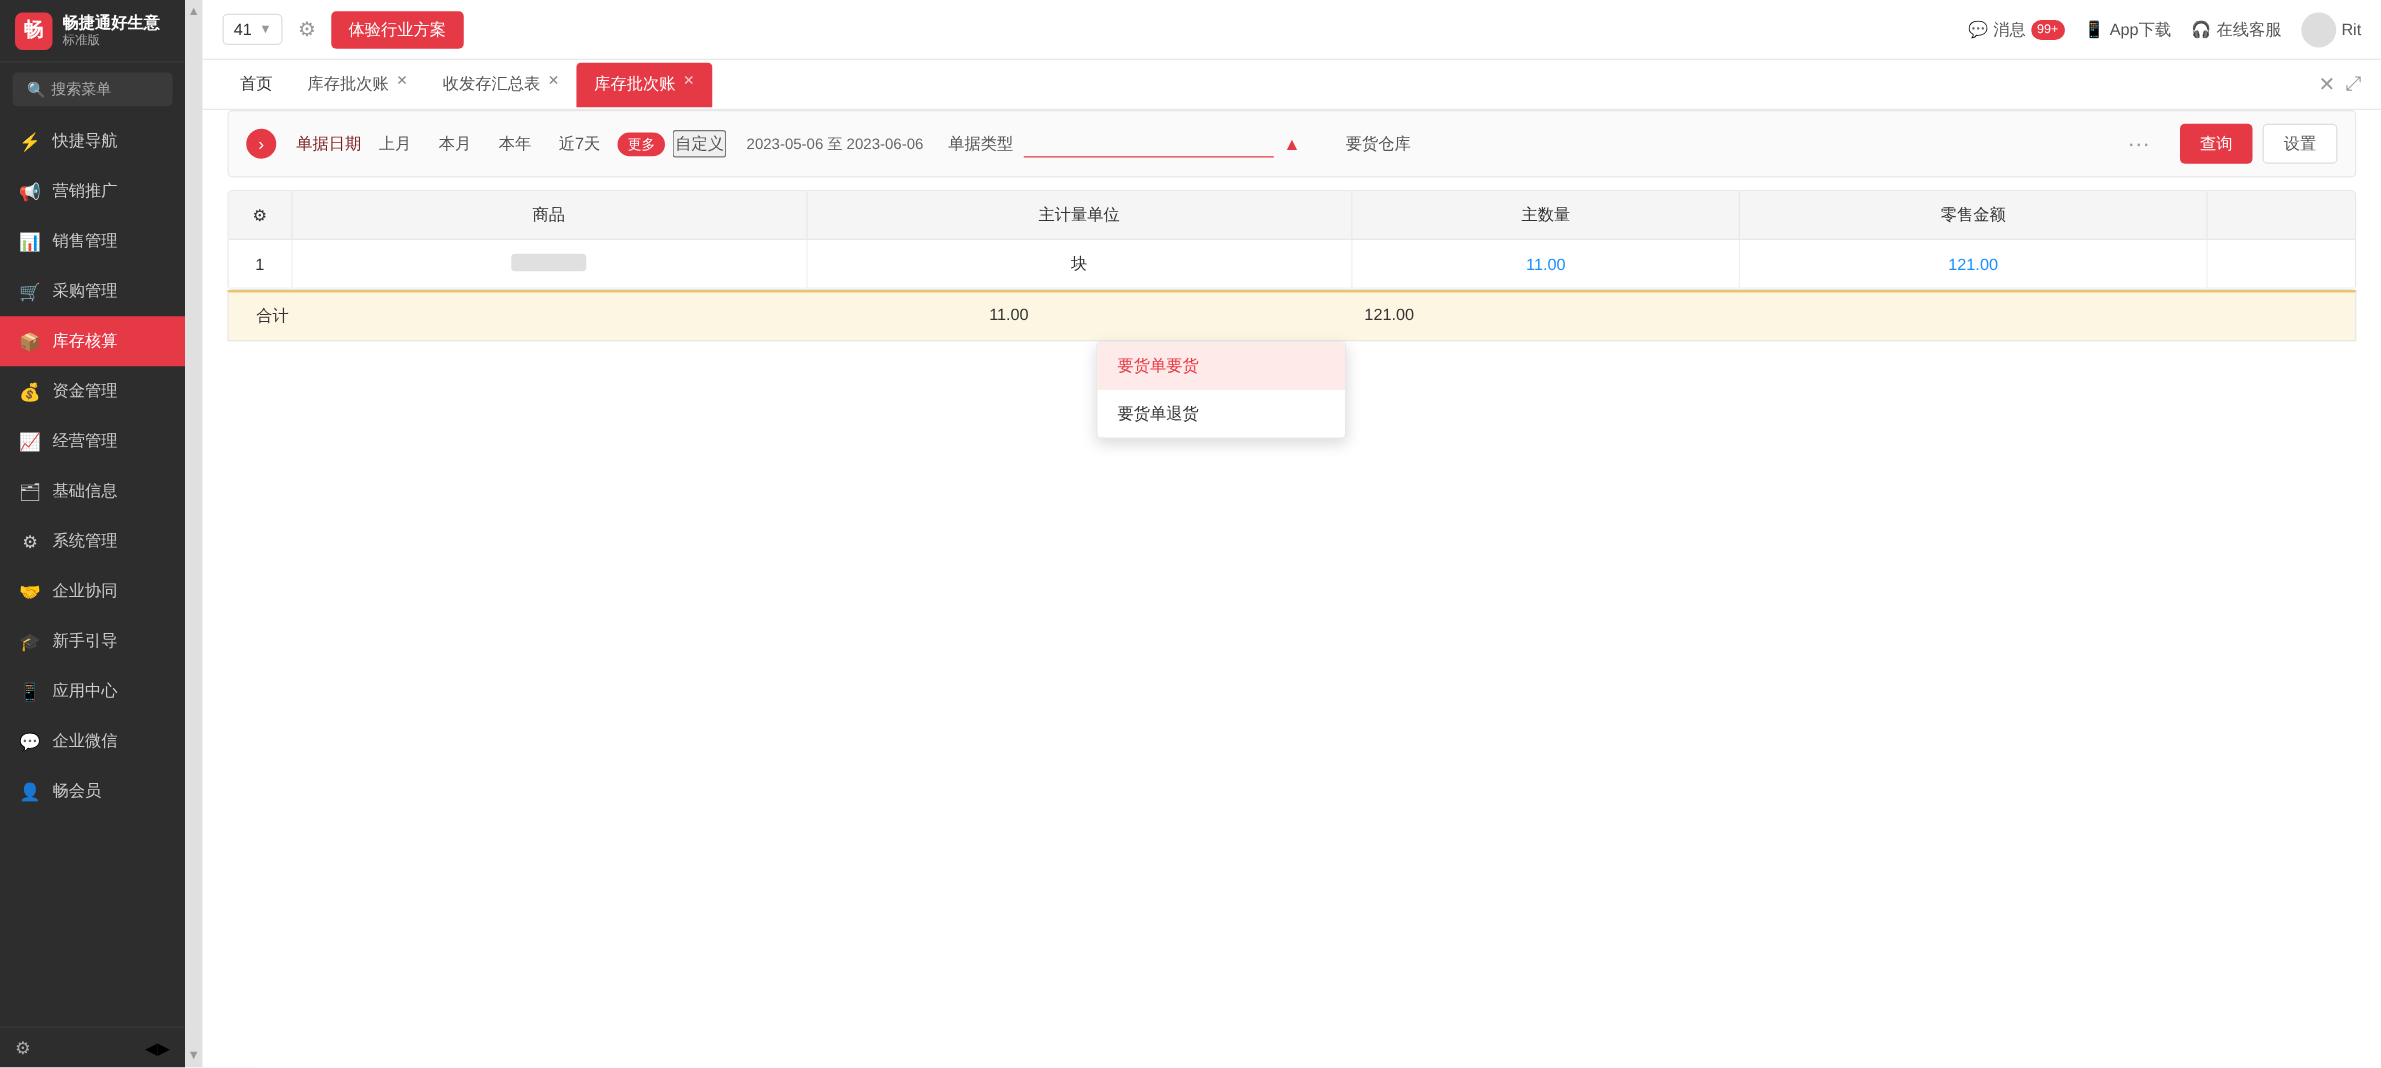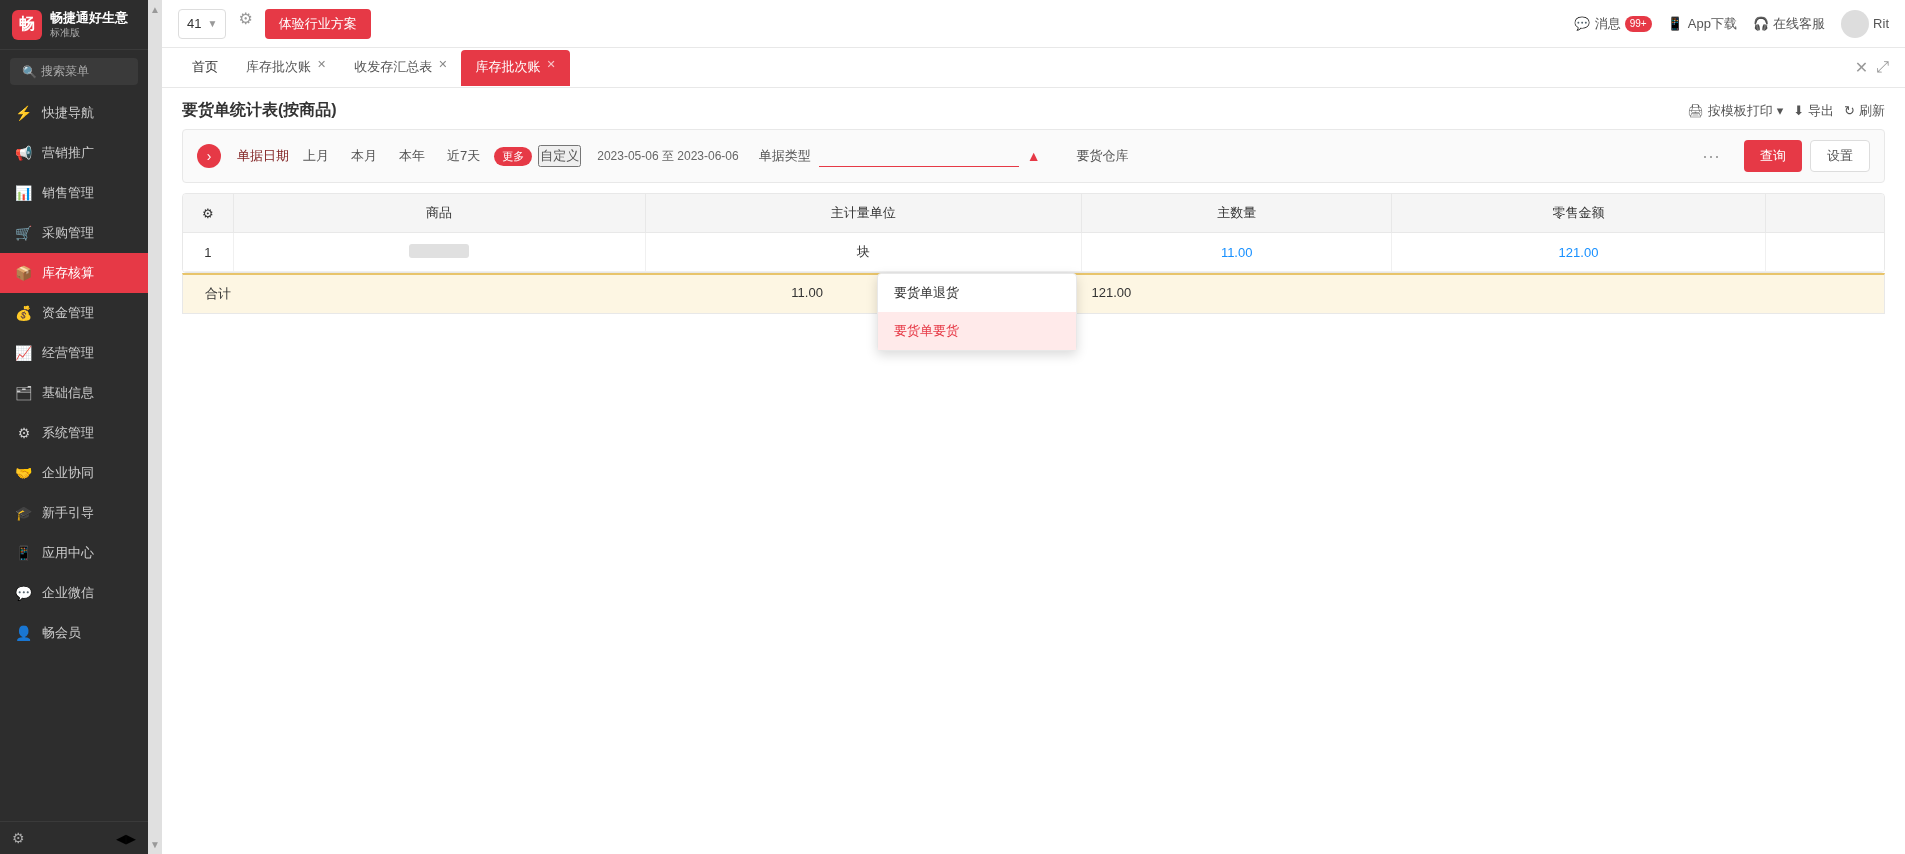--- a/index.html
+++ b/index.html
@@ -85,21 +85,21 @@
     .topbar {
       background: white;
       height: 48px;
       display: flex;
       align-items: center;
       padding: 0 16px;
       border-bottom: 1px solid #e8e8e8;
       justify-content: space-between;
       flex-shrink: 0;
     }
-    .topbar-left { display: flex; gap: 12px; }
+    .topbar-left { display: flex; align-items: center; gap: 12px; }
     .store-selector {
       display: flex;
       align-items: center;
       border: 1px solid #ddd;
       border-radius: 4px;
       padding: 4px 8px;
       cursor: pointer;
       font-size: 13px;
       color: #333;
     }
@@ -486,38 +486,20 @@
         <span class="close">✕</span>
       </div>
       <div class="tabs-end">
         <span class="tab-ctrl">✕</span>
         <span class="tab-ctrl">⤢</span>
       </div>
     </div>
 
     <div class="page-content">
 
-      <div class="page-header">
-        <div class="page-title">要货单统计表(按商品)</div>
-        <div class="page-actions">
-          <div class="page-action-btn">
-            <span>🖨</span>
-            <span>按模板打印</span>
-            <span>▾</span>
-          </div>
-          <div class="page-action-btn">
-            <span>⬇</span>
-            <span>导出</span>
-          </div>
-          <div class="page-action-btn">
-            <span>↻</span>
-            <span>刷新</span>
-          </div>
-        </div>
-      </div>
 
       <div class="filter-bar">
         <div class="filter-expand-btn">›</div>
 
         <div class="filter-group">
           <span class="filter-label">单据日期</span>
           <div class="filter-date-options">
             <button class="filter-date-btn">上月</button>
             <button class="filter-date-btn">本月</button>
             <button class="filter-date-btn">本年</button>
@@ -543,22 +525,22 @@
 
         <span class="filter-more-btn">···</span>
 
         <div class="action-buttons">
           <button class="btn-query">查询</button>
           <button class="btn-settings">设置</button>
         </div>
       </div>
 
       <div class="dropdown-overlay">
+        <div class="dropdown-item selected">要货单要货</div>
         <div class="dropdown-item">要货单退货</div>
-        <div class="dropdown-item selected">要货单要货</div>
       </div>
 
       <div class="table-container">
         <table>
           <thead>
             <tr>
               <th style="width:50px;">⚙</th>
               <th>商品</th>
               <th>主计量单位</th>
               <th>主数量</th>

